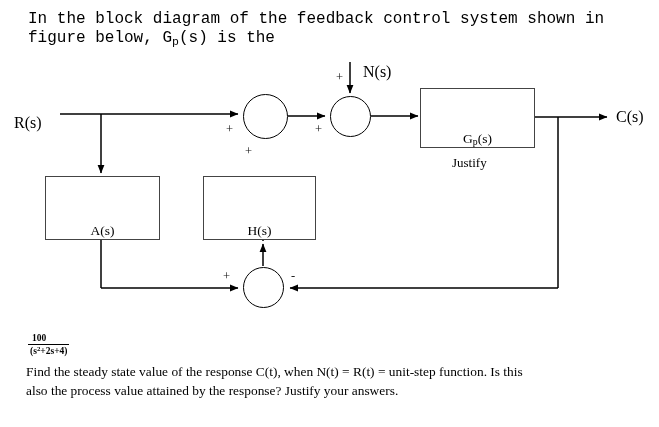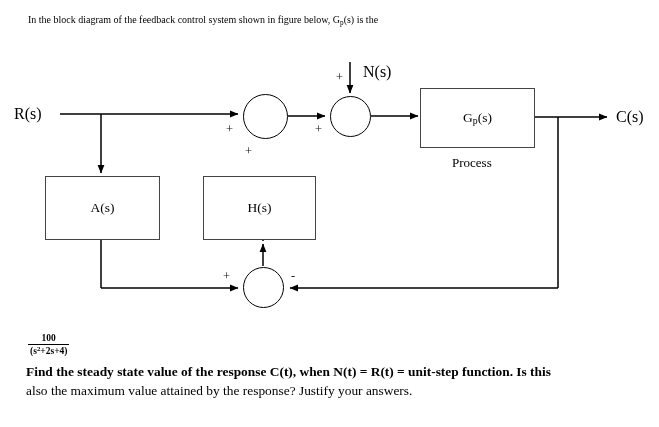--- a/index.html
+++ b/index.html
@@ -21,50 +21,50 @@
     width: 659px;
     height: 427px;
   }
 
   
   .intro {
     position: absolute;
     left: 28px;
     top: 10px;
     width: 608px;
-    font-size: 10px;
+    font-size: 16px;
     line-height: 19px;
     text-indent: 0;
+    font-family: Liberation Mono, monospace;
   }
   .intro .l2 { display: block; padding-left: 12px; }
 
   .tail {
     position: absolute;
     left: 26px;
     width: 612px;
     font-size: 13.4px;
     line-height: 19px;
   }
   .tail.row1 { top: 332px; }
-  .tail.row2 { top: 362px; font-weight: bold; }
+  .tail.row2 { top: 362px; }
   .tail.row3 { top: 381px; }
 
   sub {
     font-size: 0.72em;
     vertical-align: -0.25em;
   }
   sup {
     font-size: 0.72em;
     vertical-align: 0.42em;
   }
 
   .frac {
     display: inline-block;
     vertical-align: -0.55em;
-    text-align: center;
     line-height: 1.05;
     margin: 0 2px;
   }
   .frac .num {
     display: block;
     font-size: 9.5px;
     font-weight: bold;
     padding: 0 4px 0px 4px;
     border-bottom: 1px solid #000;
   }
@@ -82,21 +82,21 @@
     top: 55px;
     width: 659px;
     height: 265px;
   }
   .blk {
     position: absolute;
     border: 1.3px solid #444;
     background: #fff;
     box-sizing: border-box;
     display: flex;
-    align-items: center;
+    align-items: flex-end;
     justify-content: center;
     font-size: 13.5px;
   }
   .circ {
     position: absolute;
     border: 1.4px solid #000;
     border-radius: 50%;
     background: #fff;
     box-sizing: border-box;
   }
@@ -166,40 +166,40 @@
     </div>
 
     <div class="blk" style="left:45px; top:121px; width:115px; height:64px;">
       <span>A(s)</span>
     </div>
 
     <div class="blk" style="left:420px; top:33px; width:115px; height:60px;">
       <span>G<sub>p</sub>(s)</span>
     </div>
 
-    <div class="lbl" style="left:452px; top:101px; font-size:13px;">Process</div>
+    <div class="lbl" style="left:452px; top:101px; font-size:13px;">Justify</div>
 
     <div class="circ" style="left:243px; top:39px; width:45px; height:45px;"></div>
     <div class="circ" style="left:330px; top:41px; width:41px; height:41px;"></div>
     <div class="circ" style="left:243px; top:212px; width:41px; height:41px;"></div>
 
     <div class="sgn" style="left:226px; top:68px;">+</div>
     <div class="sgn" style="left:245px; top:90px;">+</div>
 
     <div class="sgn" style="left:315px; top:68px;">+</div>
     <div class="sgn" style="left:336px; top:16px;">+</div>
 
     <div class="sgn" style="left:223px; top:215px;">+</div>
     <div class="sgn" style="left:291px; top:215px;">-</div>
 
-    <div class="lbl" style="left:14px; top:51px;">R(s)</div>
+    <div class="lbl" style="left:14px; top:60px;">R(s)</div>
     <div class="lbl" style="left:616px; top:54px;">C(s)</div>
     <div class="lbl" style="left:363px; top:9px;">N(s)</div>
   </div>
 
   <div class="tail row1">
     <span class="frac"><span class="num">100</span><span class="den">(s<sup>2</sup>+2s+4)</span></span>
   </div>
 
   <div class="tail row2">Find the steady state value of the response C(t), when N(t) =  R(t) = unit-step function. Is this</div>
-  <div class="tail row3">also the maximum value attained by the response? Justify your answers.</div>
+  <div class="tail row3">also the process value attained by the response? Justify your answers.</div>
 
 </div>
 
 </body></html>

